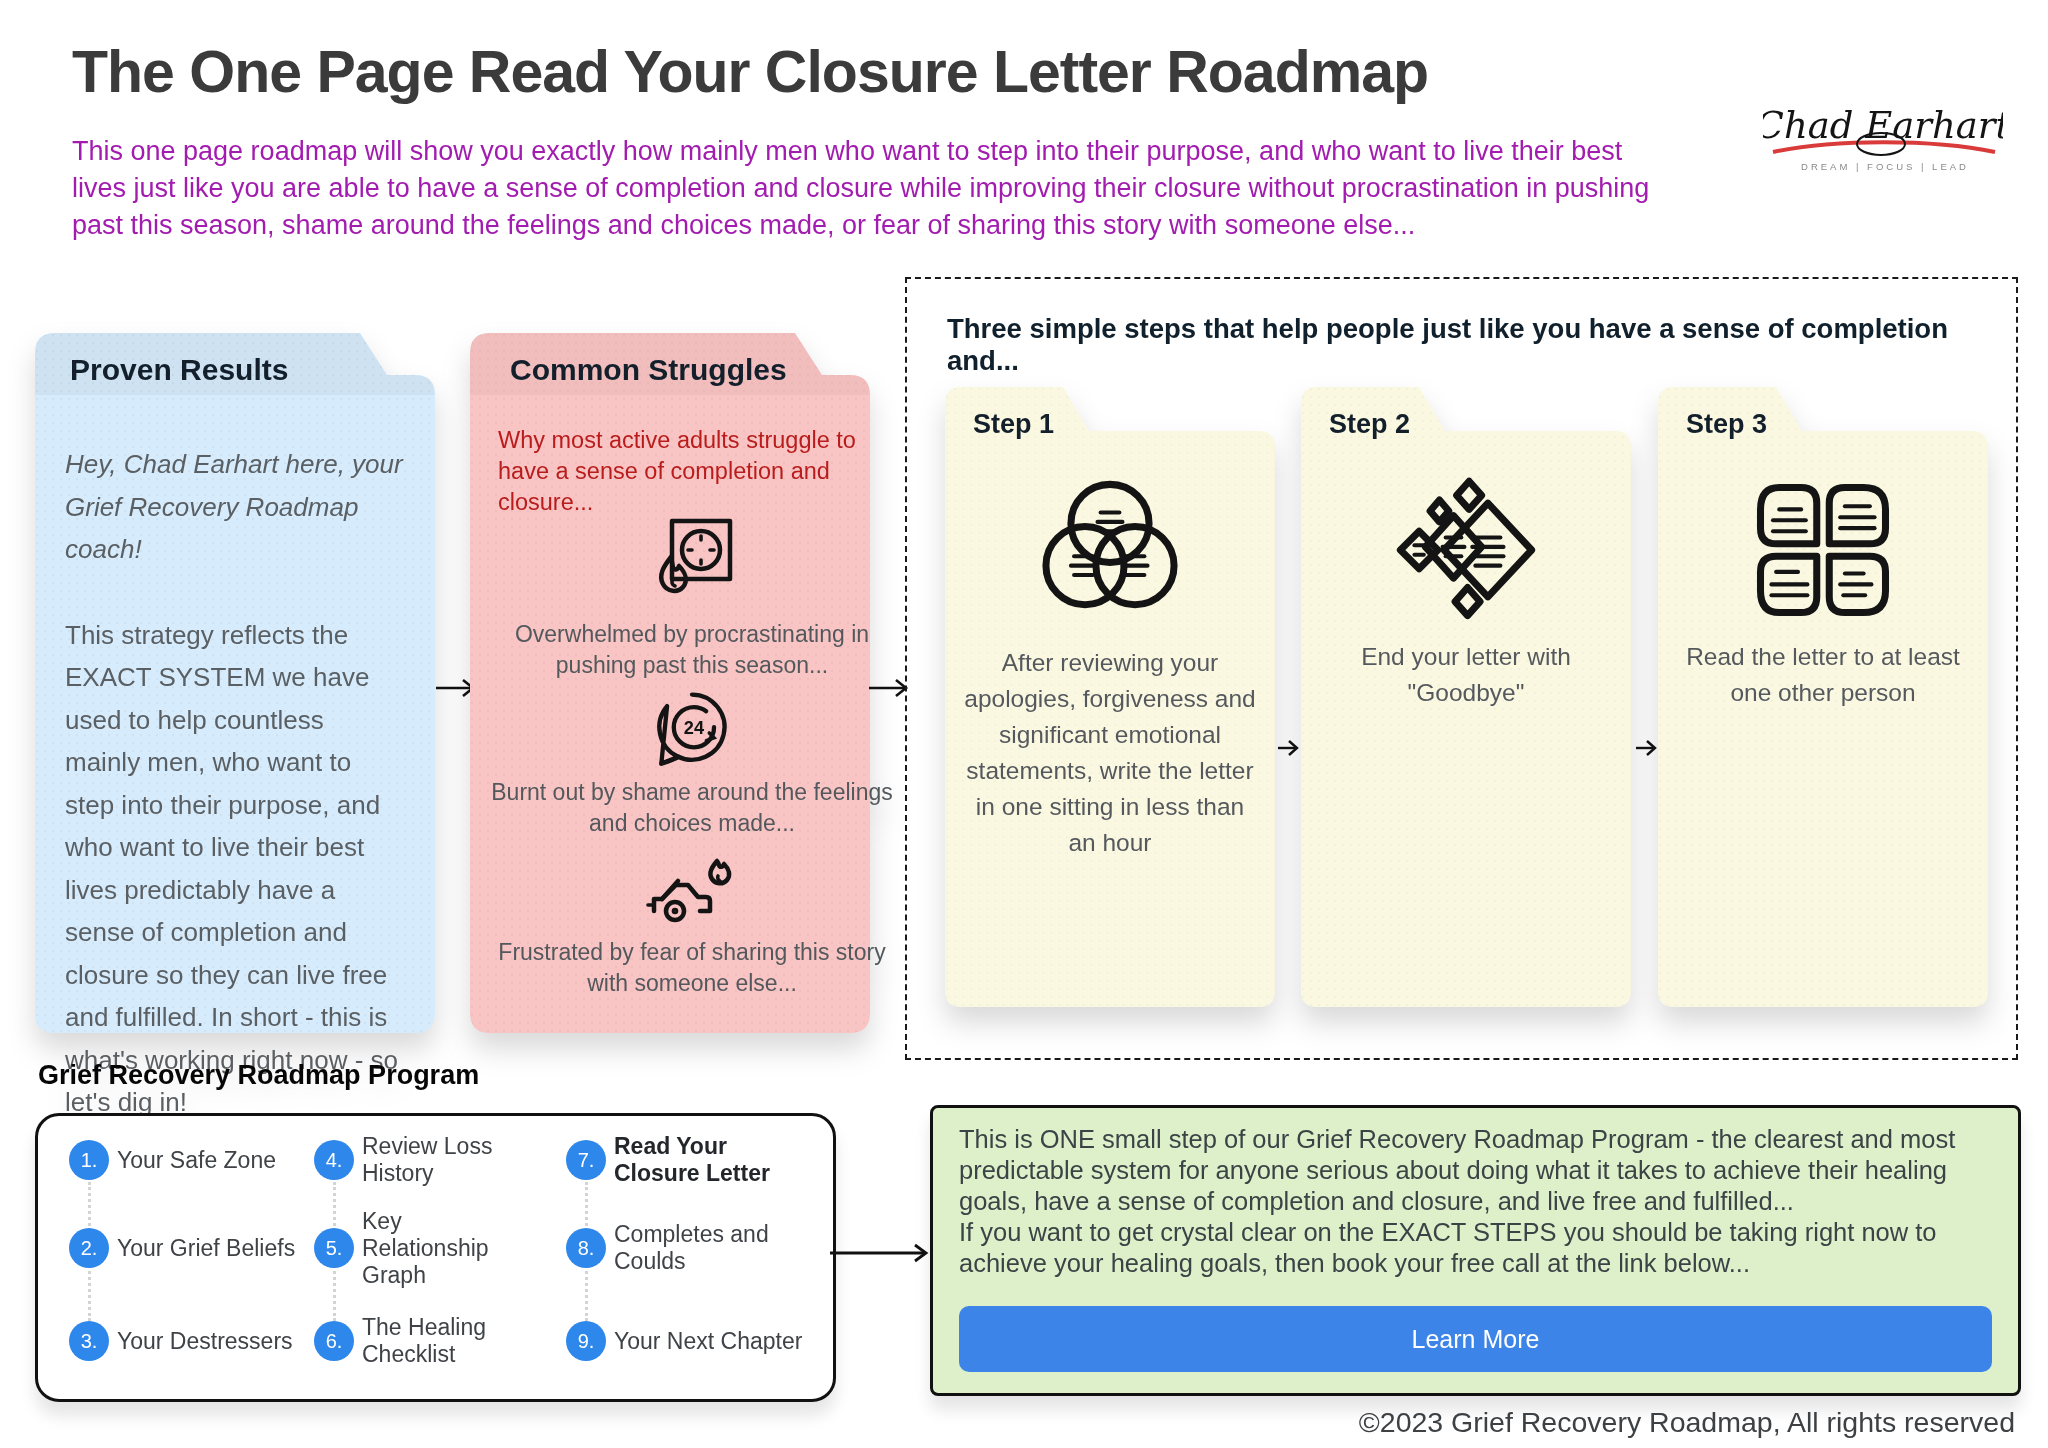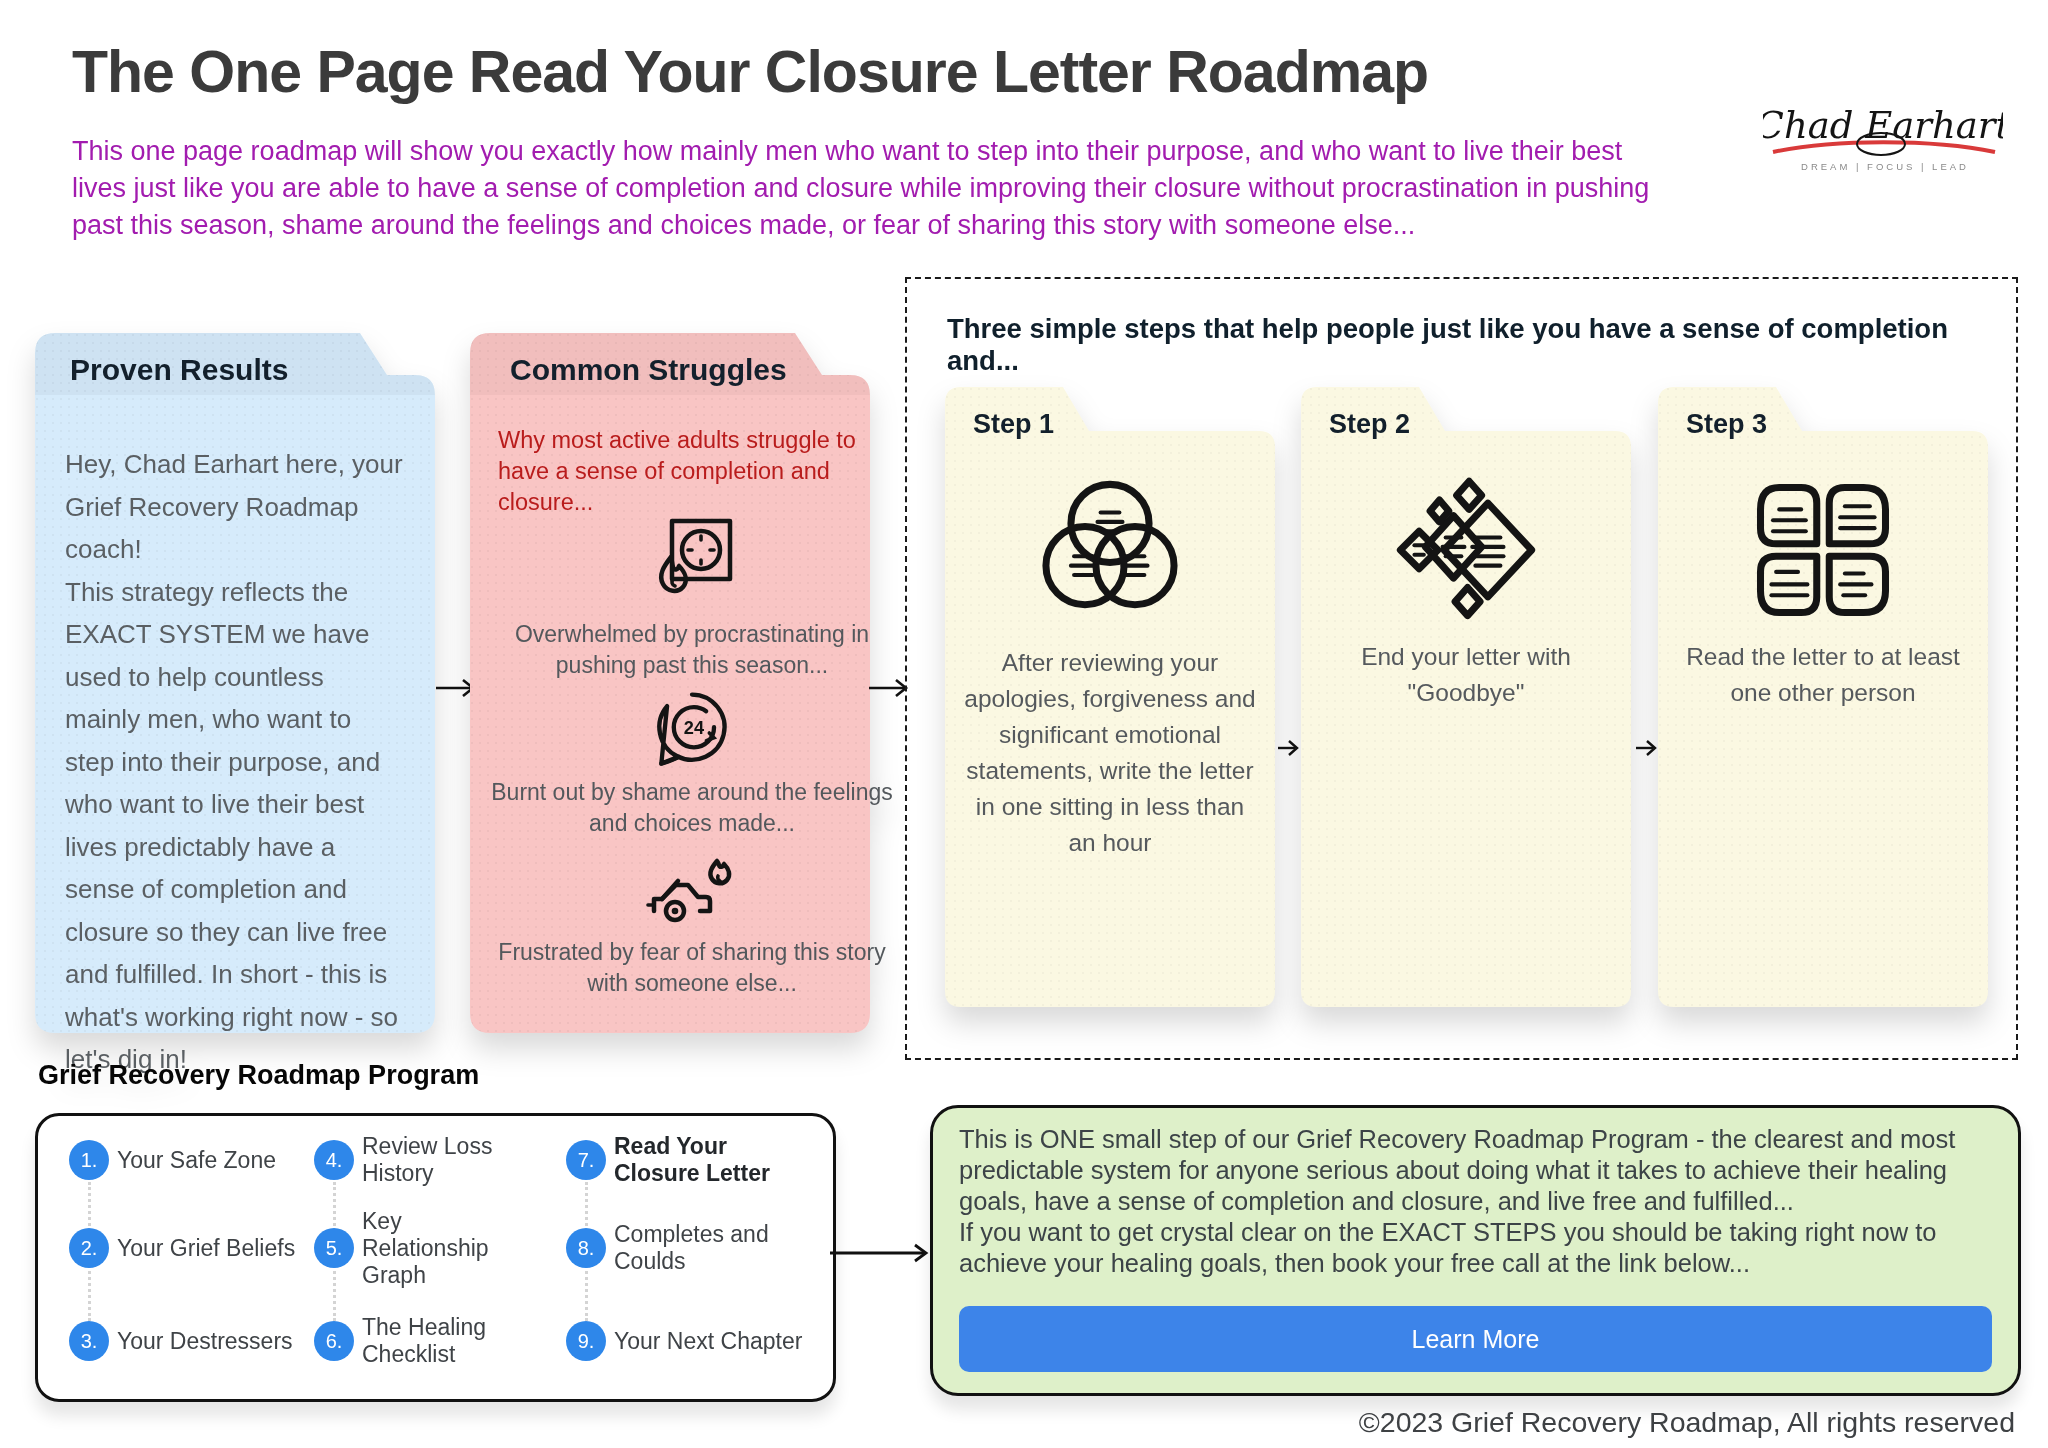--- a/index.html
+++ b/index.html
@@ -35,21 +35,21 @@
   #program-box{left:35px;top:1113px;width:795px;height:283px;background:#fff;border:3px solid #111;
                border-radius:24px;box-shadow:0 14px 16px rgba(0,0,0,0.10);}
   .pnum{position:absolute;width:40px;height:40px;border-radius:50%;background:#2e87ea;color:#fff;
         font-size:20px;display:flex;align-items:center;justify-content:center;}
   .plabel{position:absolute;font-size:23px;line-height:27px;color:#3f4347;display:flex;align-items:center;height:40px;}
   .plabel.bold{font-weight:bold;color:#23272b;}
   .pdot{position:absolute;width:0;border-left:3px dotted #d4d4d4;}
 
   
   #green-box{left:930px;top:1105px;width:1085px;height:285px;background:#def0c9;border:3px solid #111;
-             border-radius:28px;box-shadow:0 14px 16px rgba(0,0,0,0.10);}
+             border-radius:8px;box-shadow:0 14px 16px rgba(0,0,0,0.10);}
   .cta-p{position:absolute;left:26px;right:26px;font-size:25.5px;line-height:31px;color:#3c4347;}
   #cta-btn{position:absolute;left:26px;right:26px;top:198px;height:66px;background:#3d84e9;border:none;
            border-radius:10px;color:#fff;font-size:25px;font-family:"Liberation Sans",sans-serif;
            display:flex;align-items:center;justify-content:center;cursor:pointer;}
   #footer{right:33px;top:1406px;font-size:28.5px;color:#3e4144;}
 
   .ic{stroke:#141414;stroke-width:4.5;fill:none;stroke-linecap:round;stroke-linejoin:round;}
   .ic-t{stroke:#141414;stroke-width:3.6;fill:none;stroke-linecap:round;}
 </style>
 </head>
@@ -80,21 +80,21 @@
           </clipPath>
       </defs>
       <path d="M20 0 H325 L352 42 H380 Q400 42 400 62 V680 Q400 700 380 700 H20 Q0 700 0 680 V20 Q0 0 20 0 Z" fill="#d6ebfb"></path>
       <g clip-path="url(#clipB)">
         <rect x="0" y="0" width="400" height="62" fill="rgba(0,0,0,0.035)"></rect>
         <rect x="0" y="0" width="400" height="700" fill="url(#dotsB)"></rect>
       </g>
     </svg>
     <div class="card-head" style="left:35px;top:20px;">Proven Results</div>
     <div class="card-body" style="left:30px;top:110px;right:32px;">
-      <div style="">Hey, Chad Earhart here, your Grief Recovery Roadmap coach!</div>
+      <div style="margin-bottom:43px;font-style:italic;">Hey, Chad Earhart here, your Grief Recovery Roadmap coach!</div>
       <div>This strategy reflects the EXACT SYSTEM we have used to help countless mainly men, who want to step into their purpose, and who want to live their best lives predictably have a sense of completion and closure so they can live free and fulfilled. In short - this is what's working right now - so let's dig in!</div>
     </div>
   </div>
 
   <div class="abs arrow" style="left:435px;top:677px;">
     <svg width="44" height="22" viewBox="0 0 44 22">
         <line x1="1" y1="11" x2="36" y2="11" stroke="#111" stroke-width="2.6"></line>
         <polyline points="28,3 38,11 28,19" fill="none" stroke="#111" stroke-width="2.6"></polyline>
       </svg>
   </div>

